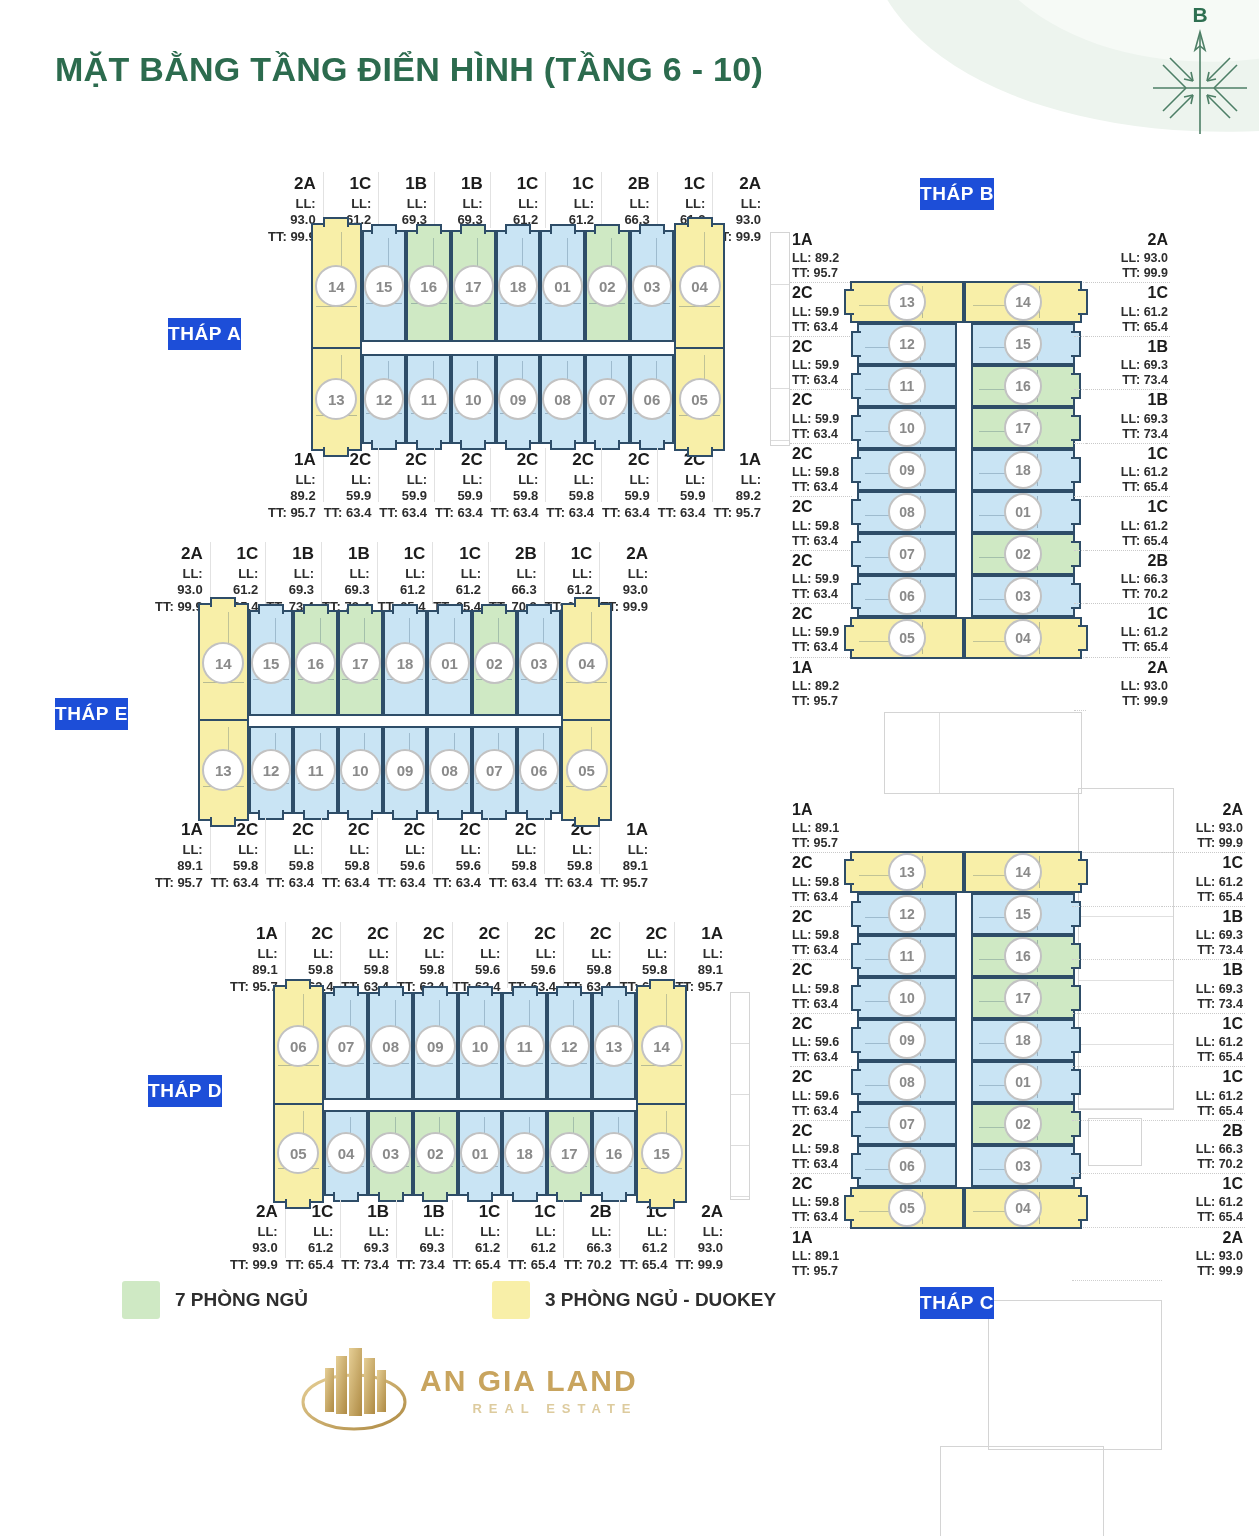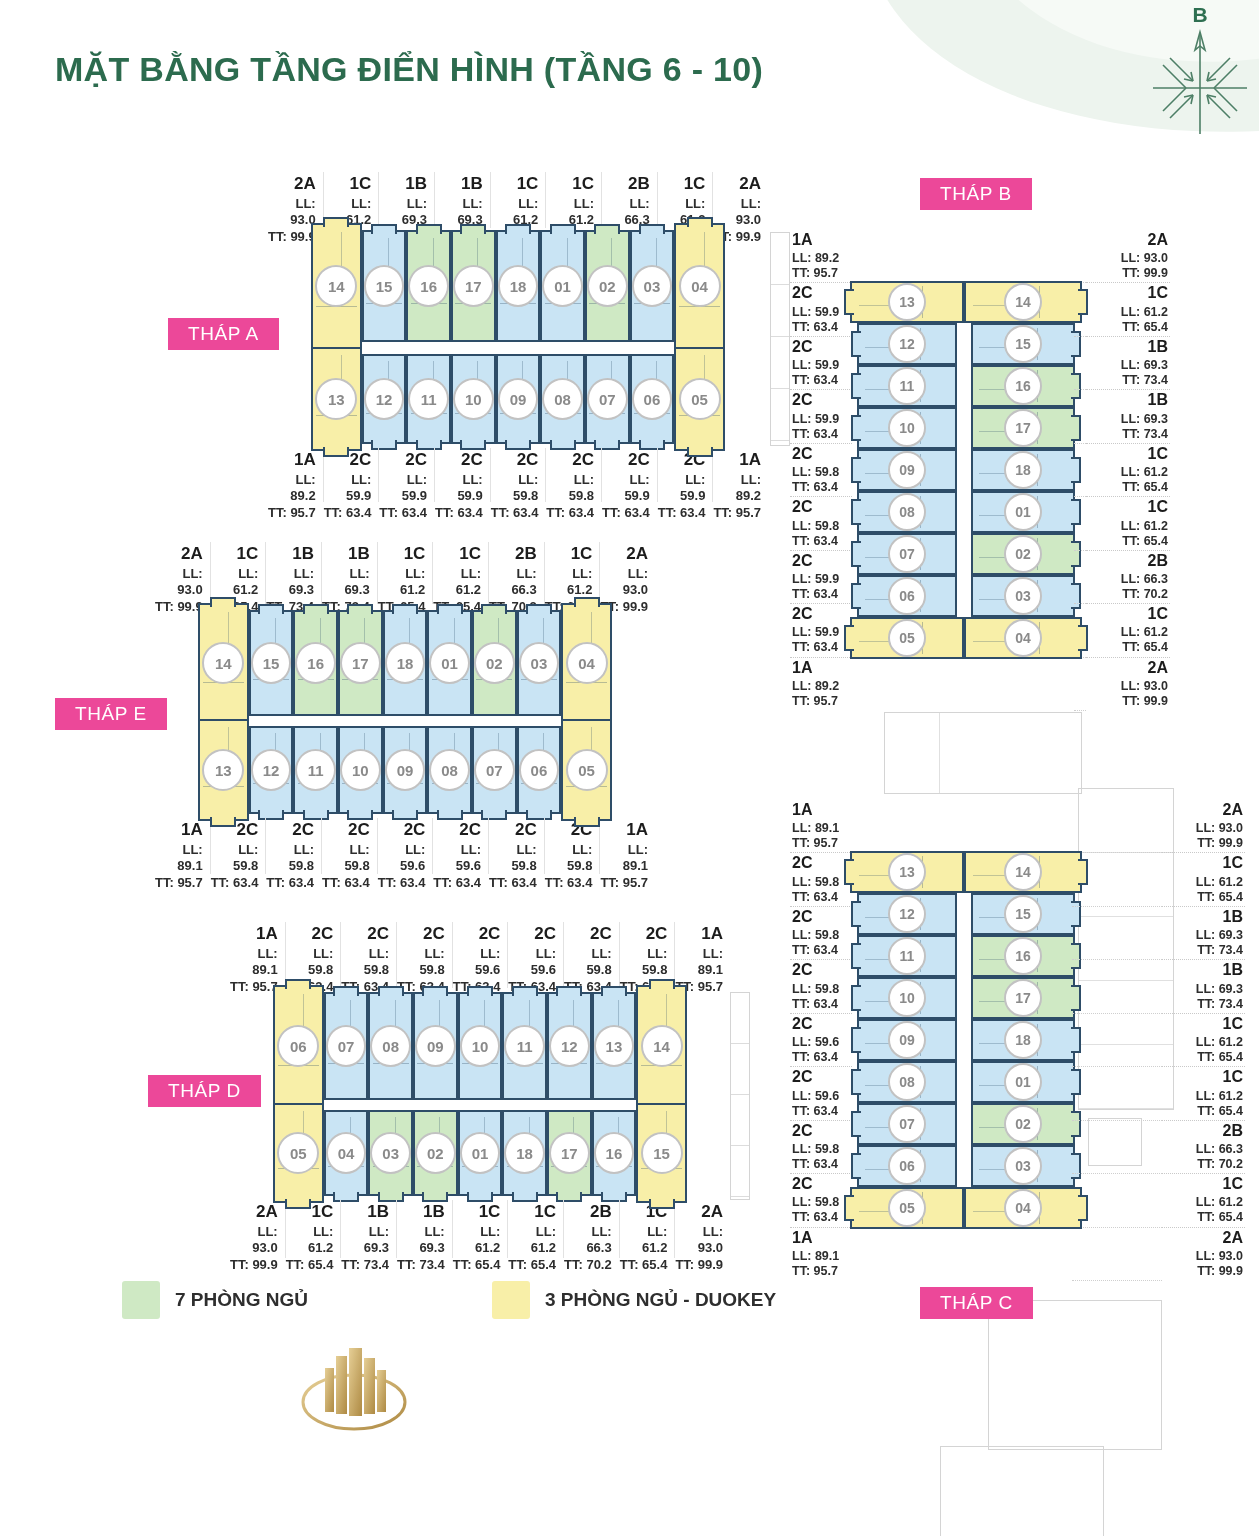--- a/index.html
+++ b/index.html
@@ -12,22 +12,22 @@
     background:#edf4ee;border-radius:0 0 0 90%;transform:rotate(-7deg);z-index:0;}
   .leaf2{position:absolute;right:-60px;top:-140px;width:330px;height:230px;
     background:#f6faf6;border-radius:0 0 0 95%;transform:rotate(-16deg);z-index:0;}
 
   .title{position:absolute;left:55px;top:50px;font-size:34px;font-weight:800;
     color:#2c6b4e;letter-spacing:.3px;z-index:3;}
 
   .compass{position:absolute;left:1150px;top:4px;z-index:3;}
 
   .tower{position:absolute;z-index:2;}
-  .badge{position:absolute;background:#ec4899;color:#fff;font-weight:400;
-    font-size:19px;padding:5px 20px;letter-spacing:.6px;z-index:4;}
+  .badge{position:absolute;background:#1d4ed8;color:#fff;font-weight:700;
+    font-size:19px;padding:5px 0;letter-spacing:.6px;z-index:4;}
 
   
   .lbl .t{font-size:17px;font-weight:800;color:#1c1c1c;line-height:1.15;margin-bottom:2px;}
   .lbl .v{font-size:13px;font-weight:600;color:#2d2d2d;line-height:1.3;}
   .hlabels{position:absolute;display:flex;}
   .hlabels .lbl{flex:1;text-align:right;padding:2px 7px 0 0;display:flex;
     flex-direction:column;border-right:1px solid #e2e2e2;min-width:0;}
   .hlabels .lbl:last-child{border-right:none;}
   .vlabels{position:absolute;display:flex;flex-direction:column;}
   .vlabels .lbl{flex:1;display:flex;flex-direction:column;justify-content:center;
@@ -1093,13 +1093,17 @@
     </defs>
     <ellipse cx="56" cy="62" rx="51" ry="27" fill="none" stroke="url(#gold)" stroke-width="3"></ellipse>
     <g fill="url(#gold)">
       <rect x="27" y="28" width="9" height="44"></rect>
       <rect x="38" y="16" width="11" height="58"></rect>
       <rect x="51" y="8" width="13" height="68"></rect>
       <rect x="66" y="18" width="11" height="56"></rect>
       <rect x="79" y="30" width="9" height="42"></rect>
     </g>
   </svg>
+  <div class="logo-text">
+    <div class="logo-name">AN GIA LAND</div>
+    <div class="logo-sub">REAL ESTATE</div>
+  </div>
 </div>
 
 </body></html>

